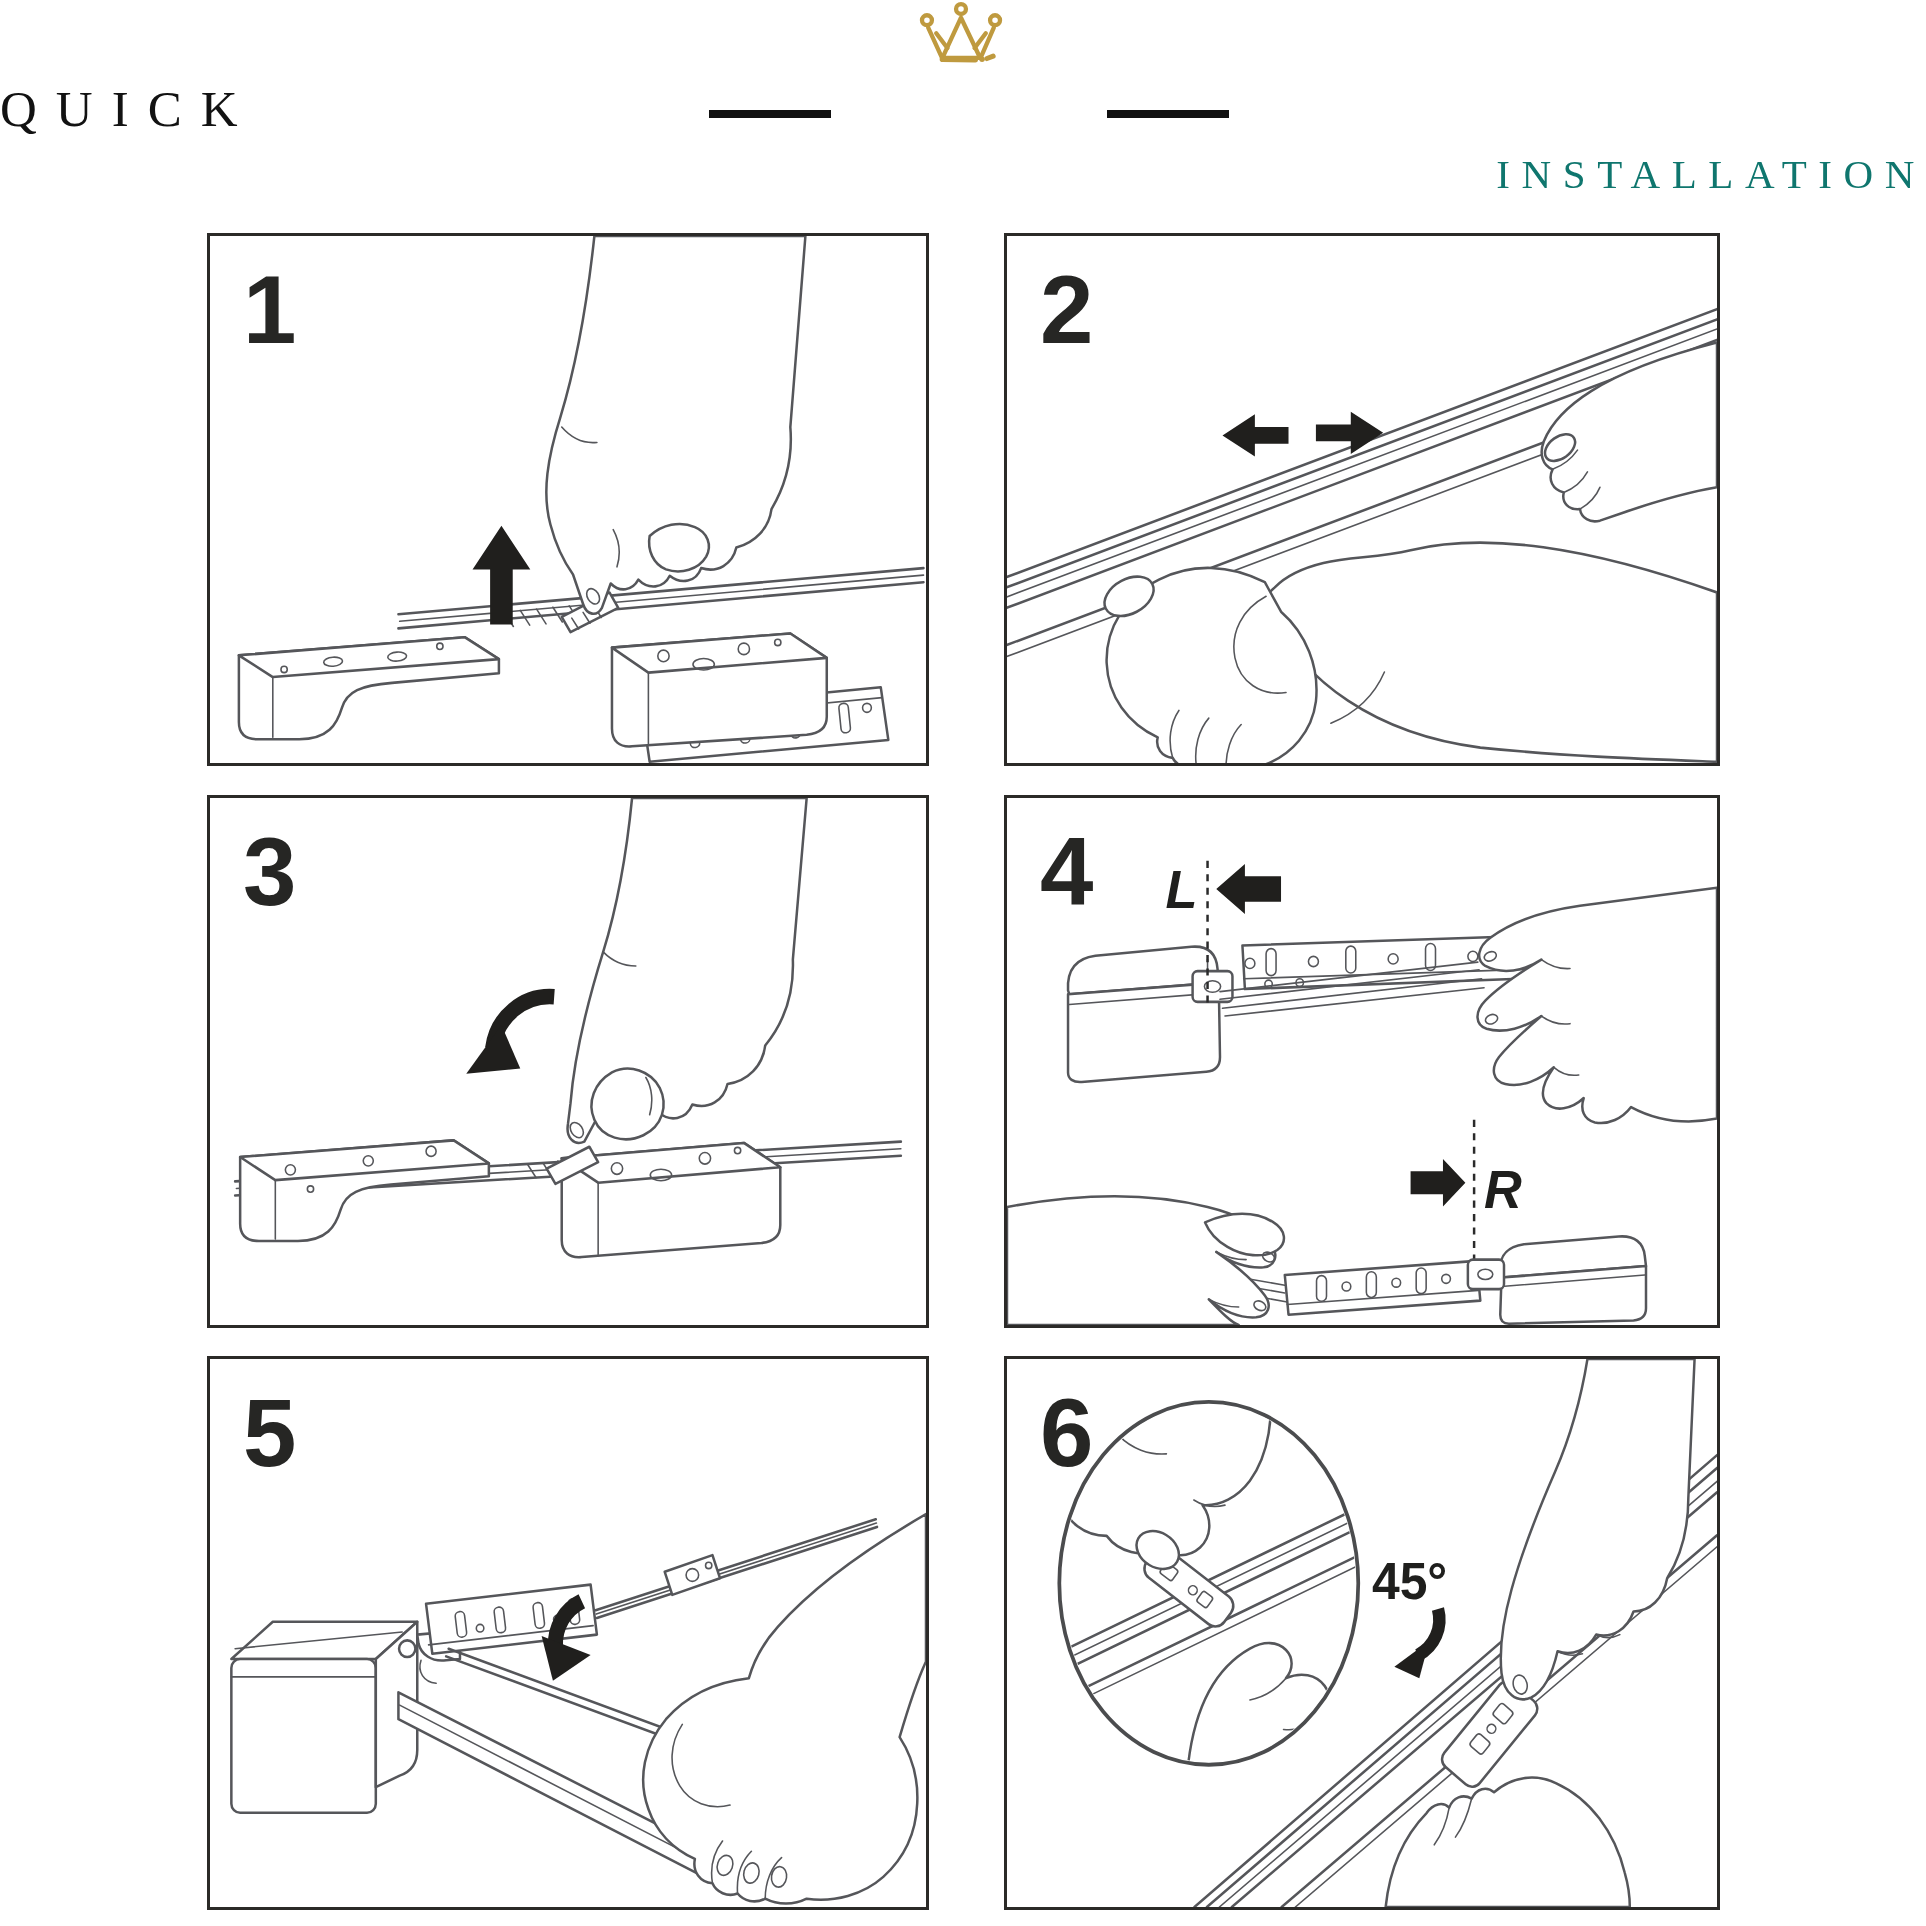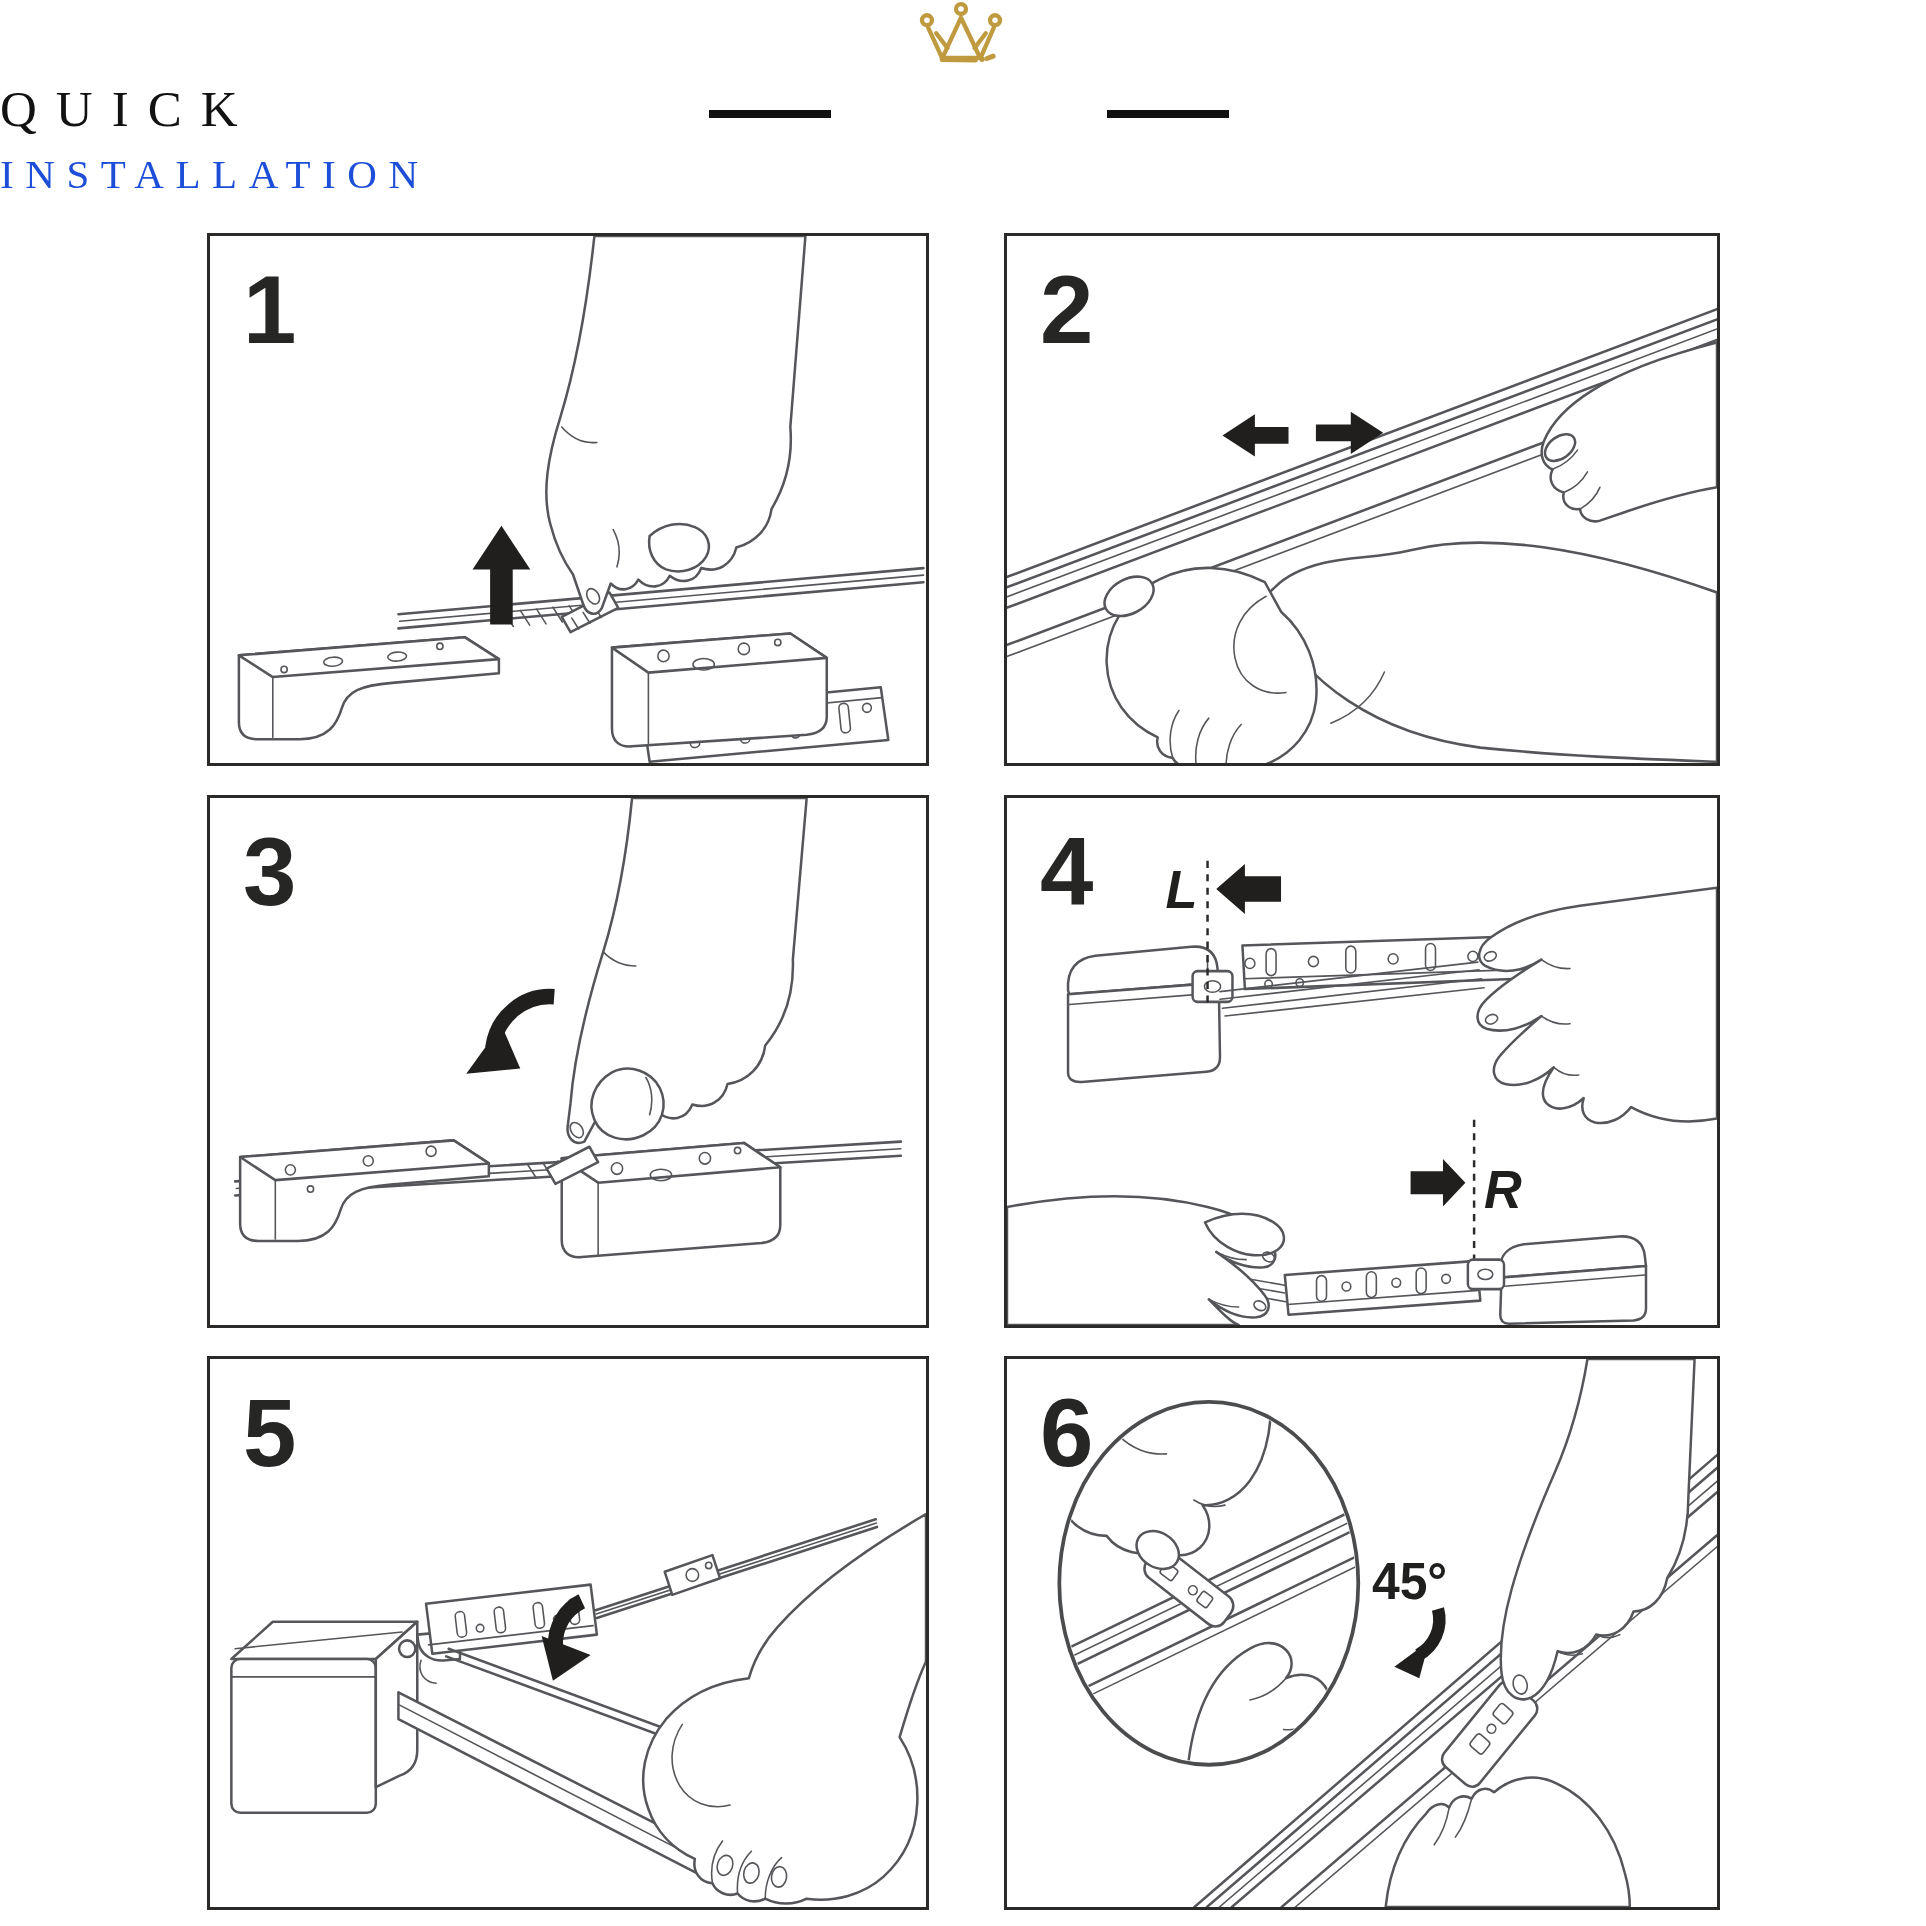--- a/index.html
+++ b/index.html
@@ -4,23 +4,23 @@
 <style>
   html,body { margin:0; padding:0; background:#ffffff; }
   .page { position:relative; width:1926px; height:1926px; background:#ffffff;
           font-family:"Liberation Sans", sans-serif; overflow:hidden; }
 
   
   .crown { position:absolute; left:916px; top:1.3px; width:90px; height:65px; }
   .title-quick { position:absolute; left:0; top:80px; width:1926px; 
                  font-family:"Liberation Serif", serif; font-size:51px; font-weight:400;
                  letter-spacing:19px; color:#121212; }
-  .title-install { position:absolute; left:0; top:150px; width:1926px; text-align:left;
+  .title-install { position:absolute; left:0; top:150px; width:1926px; text-align:right;
                    font-family:"Liberation Serif", serif; font-size:41px; font-weight:400;
-                   letter-spacing:11.6px; color:#1d4ed8; }
+                   letter-spacing:11.6px; color:#0f766e; }
   .rule { position:absolute; top:110px; width:122px; height:7.7px; background:#111111; }
   .rule-left  { left:709px; }
   .rule-right { left:1107px; }
 
   
   .panel { position:absolute; background:#ffffff; border:3.2px solid #2b2a28; box-sizing:border-box; }
   .p1 { left:207px;  top:233px;  width:722px; height:533px; }
   .p2 { left:1004px; top:233px;  width:716px; height:533px; }
   .p3 { left:207px;  top:795px; width:722px; height:533px; }
   .p4 { left:1004px; top:795px; width:716px; height:533px; }

